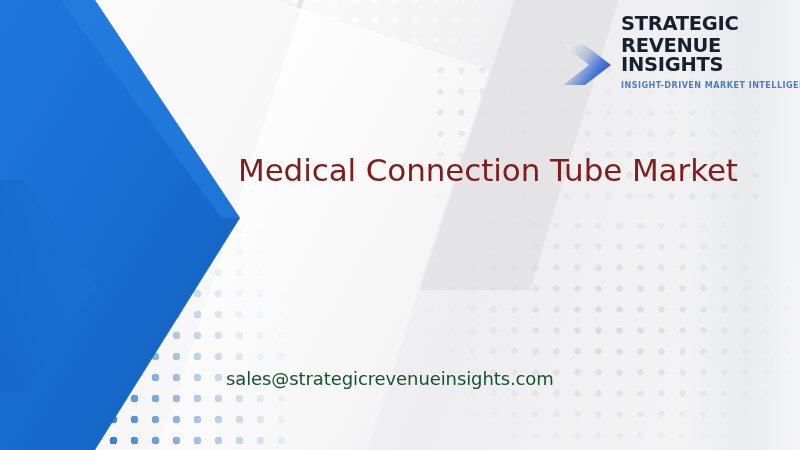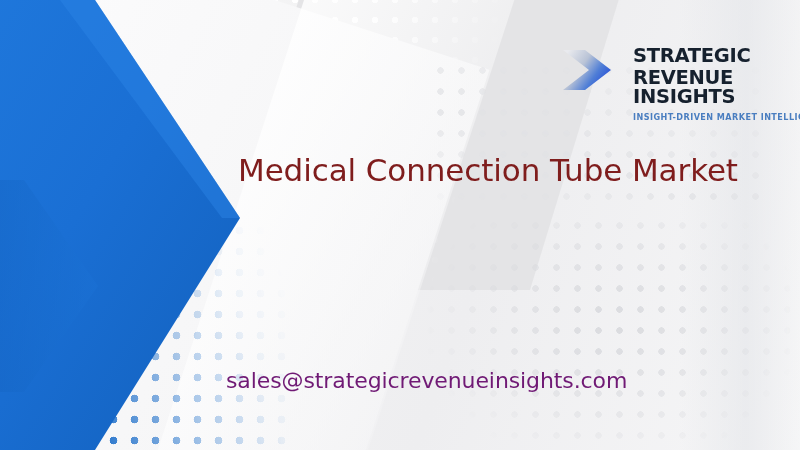--- a/index.html
+++ b/index.html
@@ -110,23 +110,22 @@
     top: 0; left: 0;
     width: 260px; height: 450px;
   }
 
   
   .logo-block {
     position: absolute;
     top: 14px; left: 561px;
     width: 228px;
     display: flex;
-    align-items: flex-start;
-    gap: 20px;
-    margin-top: 32px;
+    align-items: flex-end;
+    gap: 8px;
   }
   .logo-mark {
     width: 52px;
     height: 48px;
     flex: 0 0 auto;
   }
   .logo-text {
     display: flex;
     flex-direction: column;
     line-height: 1;
@@ -159,23 +158,23 @@
     color: #7f1d1d;
     letter-spacing: -0.1px;
     white-space: nowrap;
   }
 
   .slide-email {
     position: absolute;
     left: 226px;
     top: 368px;
     font-family: "DejaVu Sans", sans-serif;
-    font-size: 22px;
+    font-size: 18px;
     font-weight: normal;
-    color: #701a75;
+    color: #14532d;
     letter-spacing: -0.1px;
     white-space: nowrap;
   }
 </style>
 </head>
 <body>
 
 <div id="slide">
 
   <div class="bg-base"></div>

